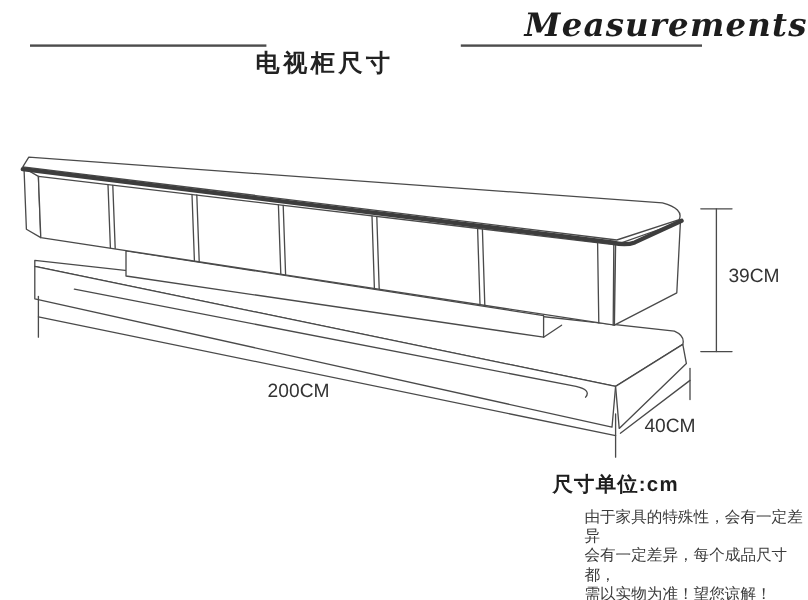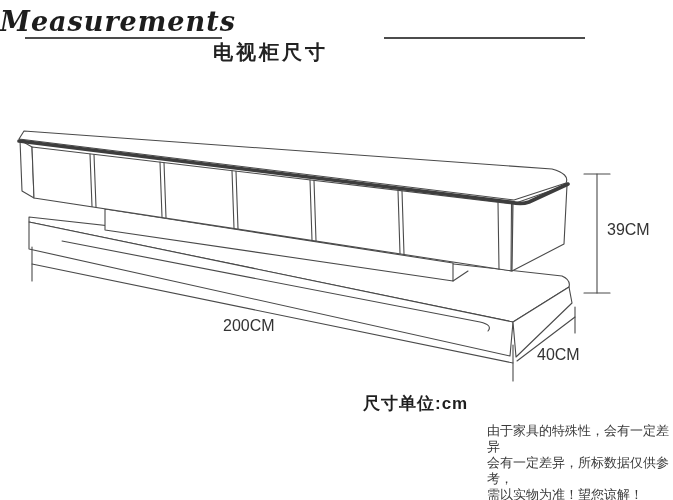--- a/index.html
+++ b/index.html
@@ -2,39 +2,39 @@
 <html><head>
 <meta charset="utf-8">
 <style>
   html,body{margin:0;padding:0;background:#ffffff;}
   .stage{
     position:relative;width:673px;height:500px;background:#ffffff;overflow:hidden;
     font-family:"Liberation Sans",sans-serif;color:#303030;
   }
   
   .title-en{
-    position:absolute;left:0;top:6px;width:673px;text-align:left;
+    position:absolute;left:0;top:6px;width:673px;text-align:right;
     font-family:"DejaVu Serif",serif;font-style:italic;font-weight:600;
     font-size:27px;color:#1d1d1d;letter-spacing:1px;
   }
   .title-zh{
     position:absolute;left:0;top:39px;width:541px;text-align:center;
     font-weight:bold;font-size:20px;color:#222222;letter-spacing:3px;
   }
   .rule{position:absolute;height:2px;background:#4c4c4c;top:37px;}
   .rule-left{left:25px;width:197px;}
   .rule-right{left:384px;width:201px;}
   
   .draw{position:absolute;left:0;top:0;}
   .dimlabel{
     font-family:"Liberation Sans",sans-serif;font-size:16px;fill:#333333;
   }
   
   .unit{
-    position:absolute;right:10px;top:392px;width:300px;text-align:left;
+    position:absolute;right:10px;top:392px;width:300px;text-align:center;
     font-weight:bold;font-size:17px;color:#1e1e1e;letter-spacing:1px;
   }
   .disclaimer{
     position:absolute;left:487px;top:423px;width:182px;
     font-size:13px;line-height:16px;color:#3a3a3a;
   }
 </style>
 </head>
 <body>
 
@@ -108,16 +108,16 @@
     </g>
 
     <text class="dimlabel" x="607" y="235">39CM</text>
     <text class="dimlabel" x="223" y="331">200CM</text>
     <text class="dimlabel" x="537" y="360">40CM</text>
   </svg>
 
   <div class="unit">尺寸单位:cm</div>
   <div class="disclaimer">
     <div>由于家具的特殊性，会有一定差异</div>
-    <div>会有一定差异，所标数据仅供参考，</div>
+    <div>会有一定差异，每个成品尺寸都，</div>
     <div>需以实物为准！望您谅解！</div>
   </div>
 </div>
 
 </body></html>

